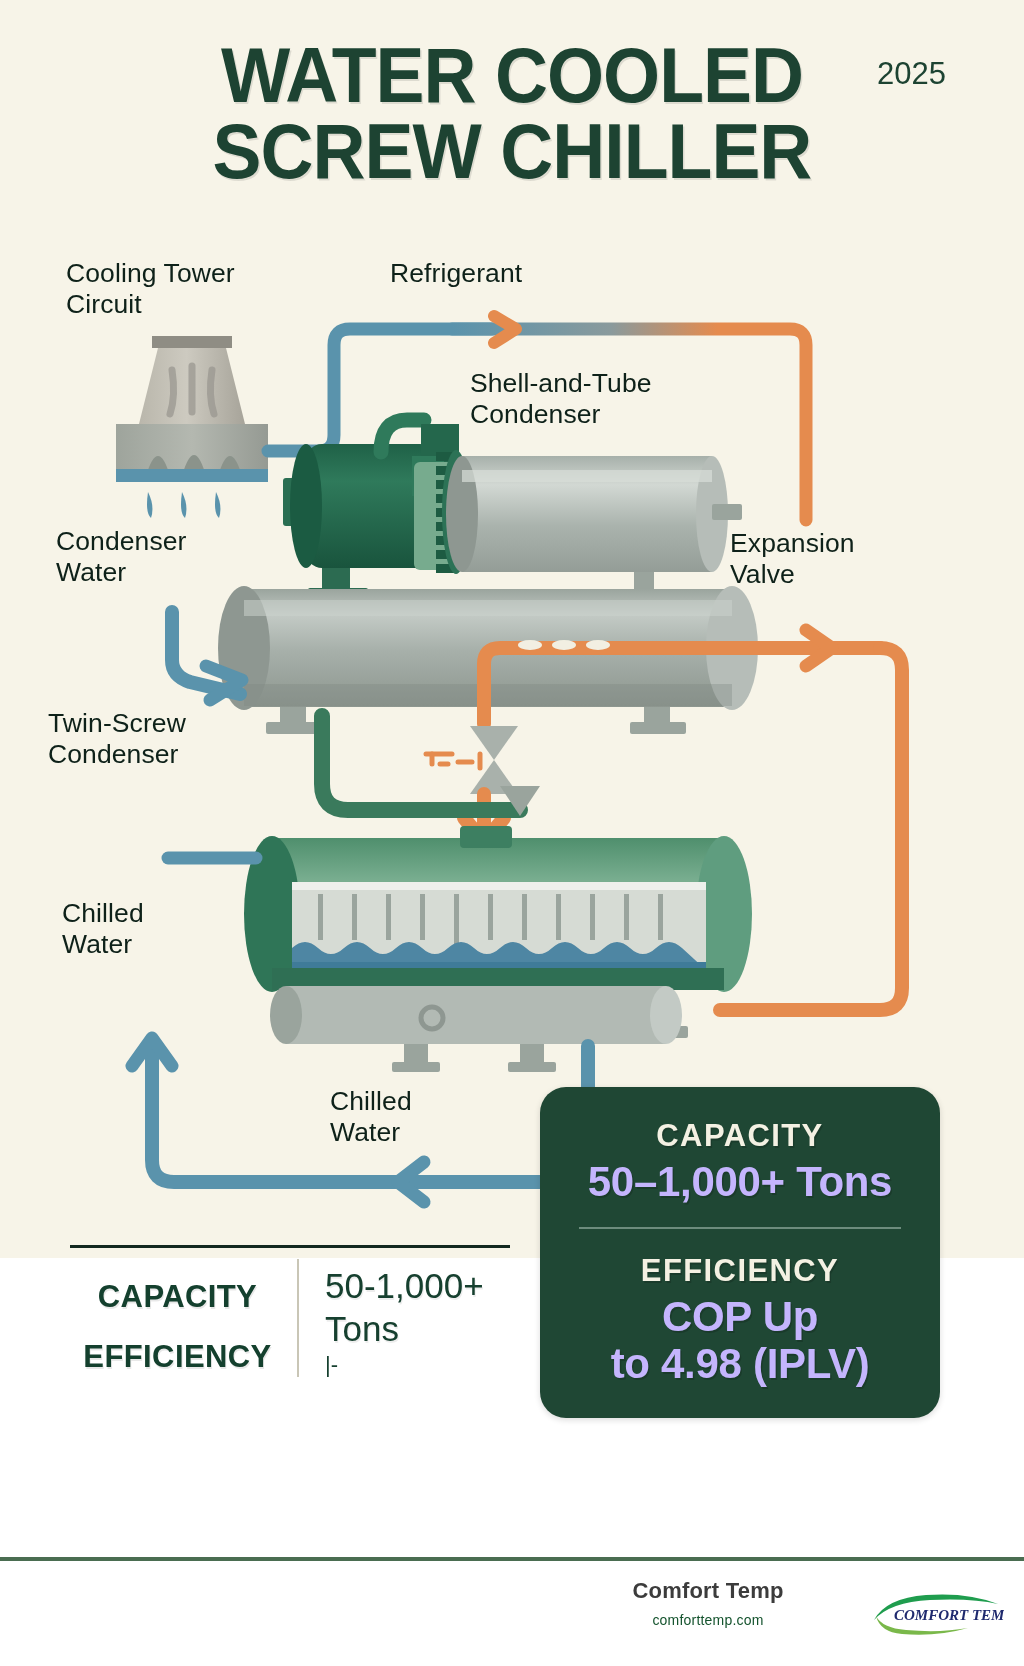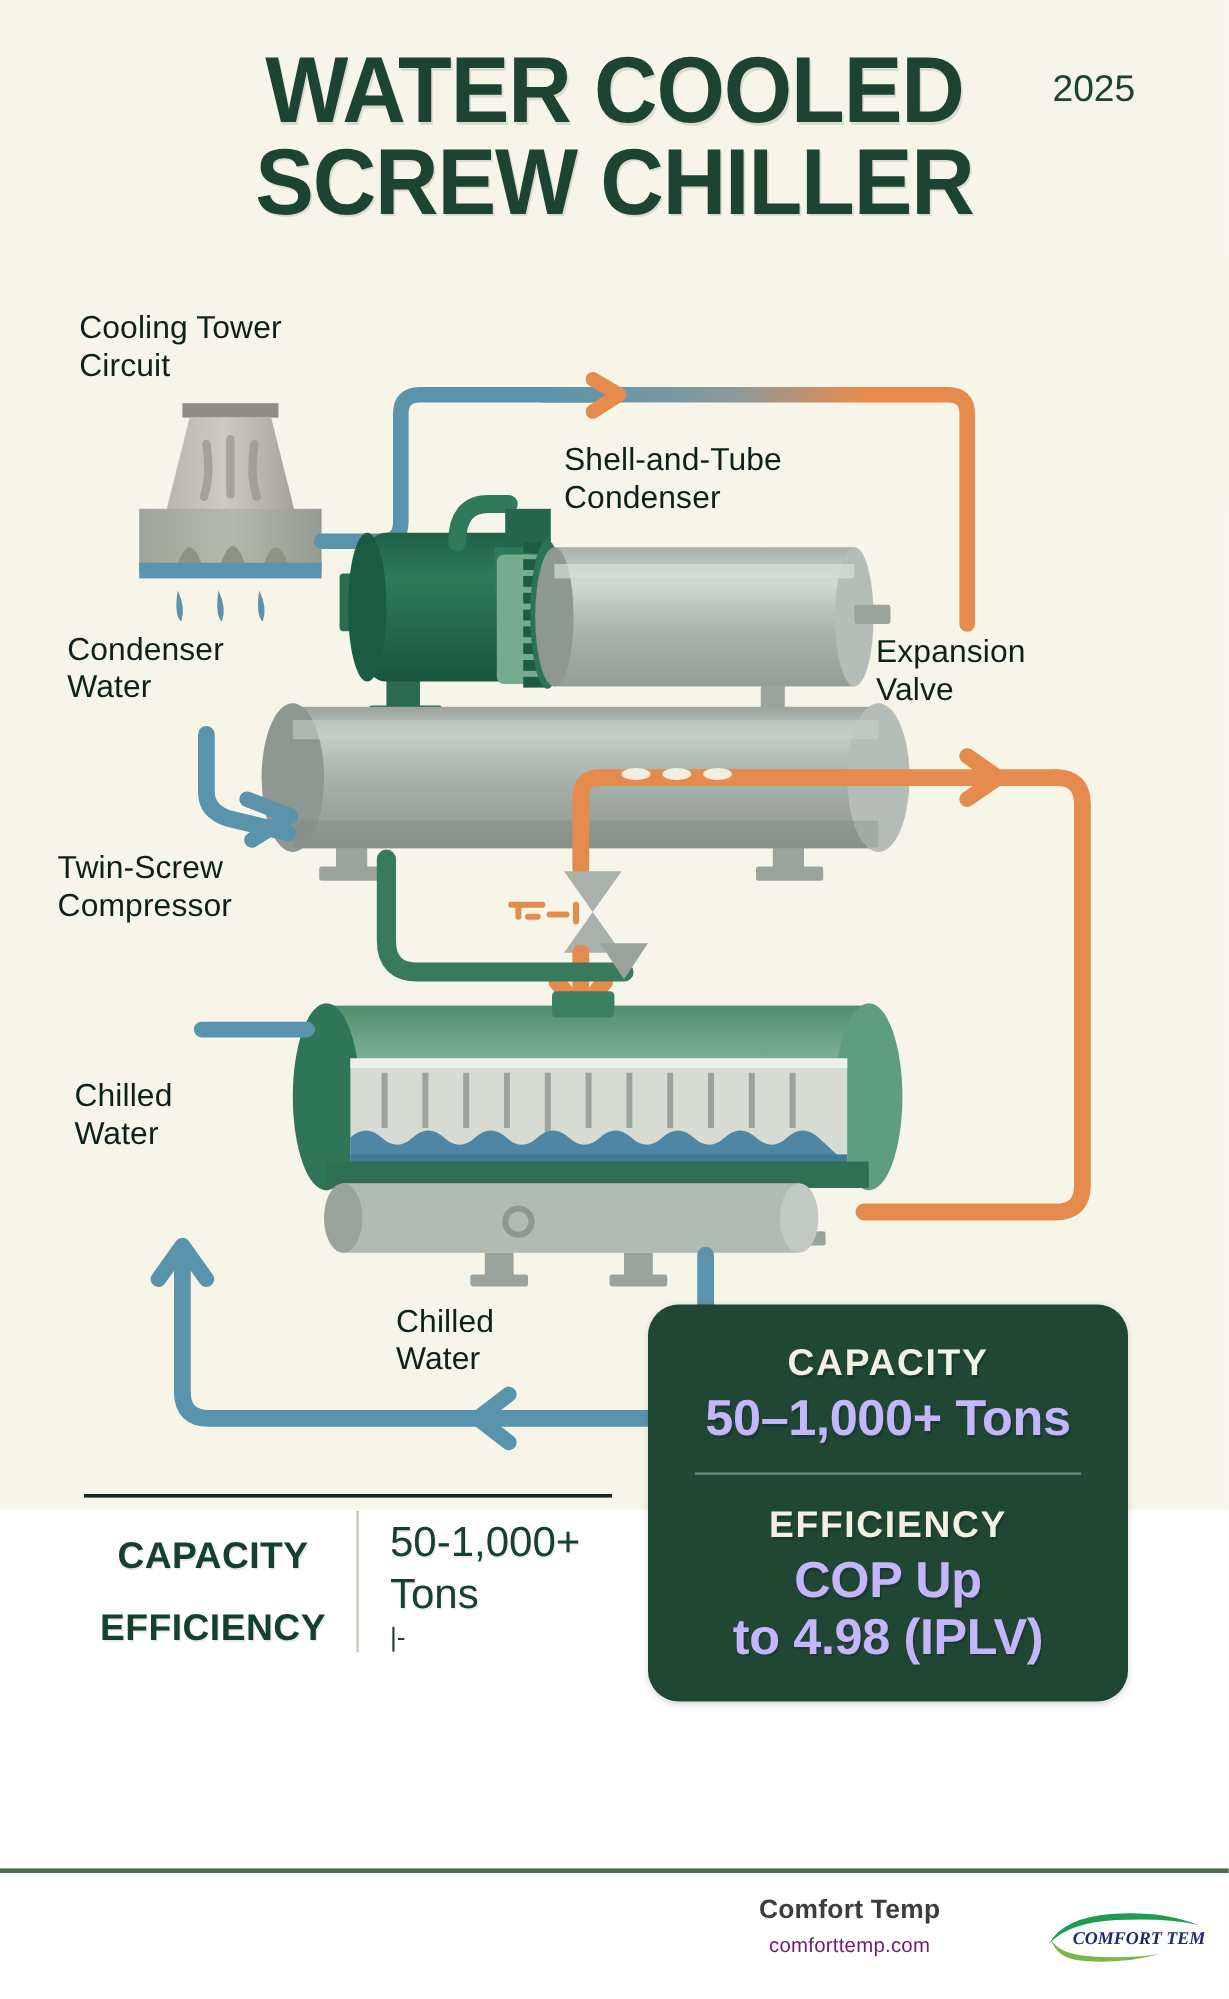--- a/index.html
+++ b/index.html
@@ -82,21 +82,21 @@
   #stat-divider{width:322px;height:2px;background:#6d8c7d;margin:22px 0 24px 0;}
   .stat-group{display:flex;flex-direction:column;align-items:center;}
 
   
   #footer-rule{position:absolute;left:0;top:1557px;width:1024px;height:4px;background:#4a6d51;}
   #footer{position:absolute;left:0;top:1561px;width:1024px;height:105px;background:#ffffff;}
   #footer-brand{
     position:absolute;right:166px;top:1578px;width:300px;text-align:center;
   }
   #footer-name{font-size:22px;font-weight:bold;color:#3c3c3c;letter-spacing:0.2px;}
-  #footer-site{font-size:17px;color:#701a75;margin-top:8px;letter-spacing:0.2px;}
+  #footer-site{font-size:14px;color:#14532d;margin-top:8px;letter-spacing:0.2px;}
   #footer-logo{position:absolute;right:20px;top:1590px;width:136px;height:46px;}
 </style>
 </head>
 <body>
 
 <div id="poster">
 
   <div id="title-block">
     <div class="title-line">WATER COOLED</div>
     <div class="title-line">SCREW CHILLER</div>
@@ -304,32 +304,33 @@
     <path d="M588 1046 L588 1160 q0 22 -22 22 L174 1182 q-22 0 -22 -22 L152 1040" stroke="#5a93ac" stroke-width="14" fill="none" stroke-linecap="round" stroke-linejoin="round"></path>
     <path d="M424 1162 L398 1182 L424 1202" stroke="#5a93ac" stroke-width="13" fill="none" stroke-linecap="round" stroke-linejoin="round"></path>
     <path d="M132 1066 L152 1038 L172 1066" stroke="#5a93ac" stroke-width="13" fill="none" stroke-linecap="round" stroke-linejoin="round"></path>
 
     <path d="M168 858 L256 858" stroke="#5a93ac" stroke-width="13" fill="none" stroke-linecap="round"></path>
   </svg>
 
   <div class="lbl ctr" style="left:66px;top:258px;width:250px;">Cooling Tower
 Circuit</div>
 
+  <div class="lbl ctr" style="left:390px;top:258px;width:250px;">Refrigerant</div>
 
   <div class="lbl ctr" style="left:470px;top:368px;width:280px;">Shell-and-Tube
 Condenser</div>
 
   <div class="lbl ctr" style="left:56px;top:526px;width:230px;">Condenser
 Water</div>
 
   <div class="lbl ctr" style="left:730px;top:528px;width:220px;">Expansion
 Valve</div>
 
   <div class="lbl ctr" style="left:48px;top:708px;width:240px;">Twin-Screw
-Compressor</div>
+Condenser</div>
 
 
   <div class="lbl ctr" style="left:62px;top:898px;width:190px;">Chilled
 Water</div>
 
   <div class="lbl ctr" style="left:330px;top:1086px;width:200px;">Chilled
 Water</div>
 
   <div id="spec-rule"></div>
   <div id="spec-list">

